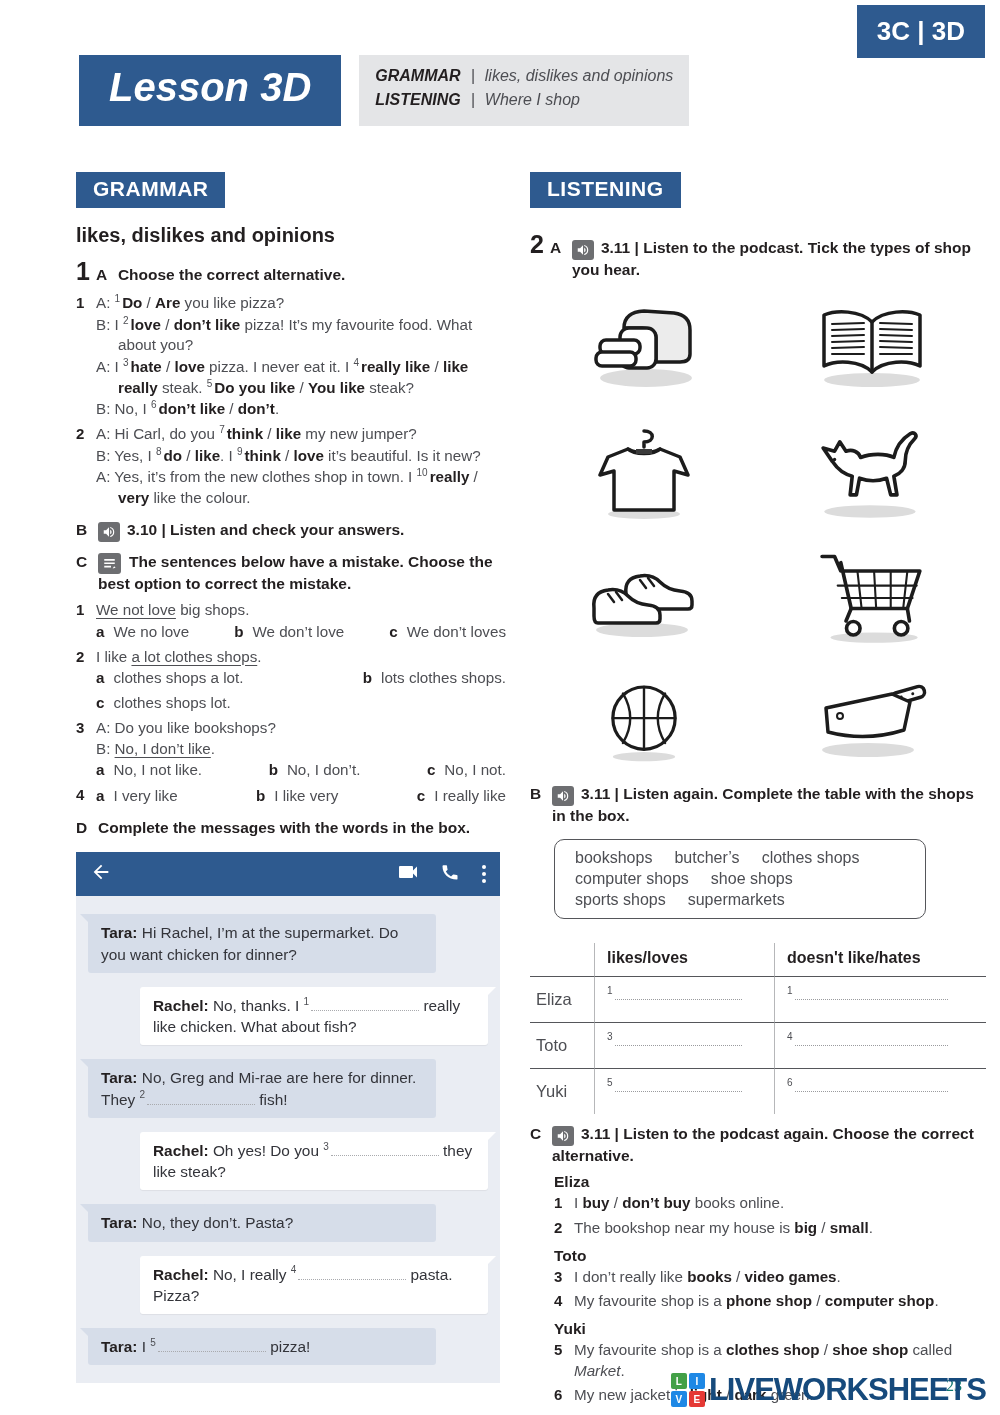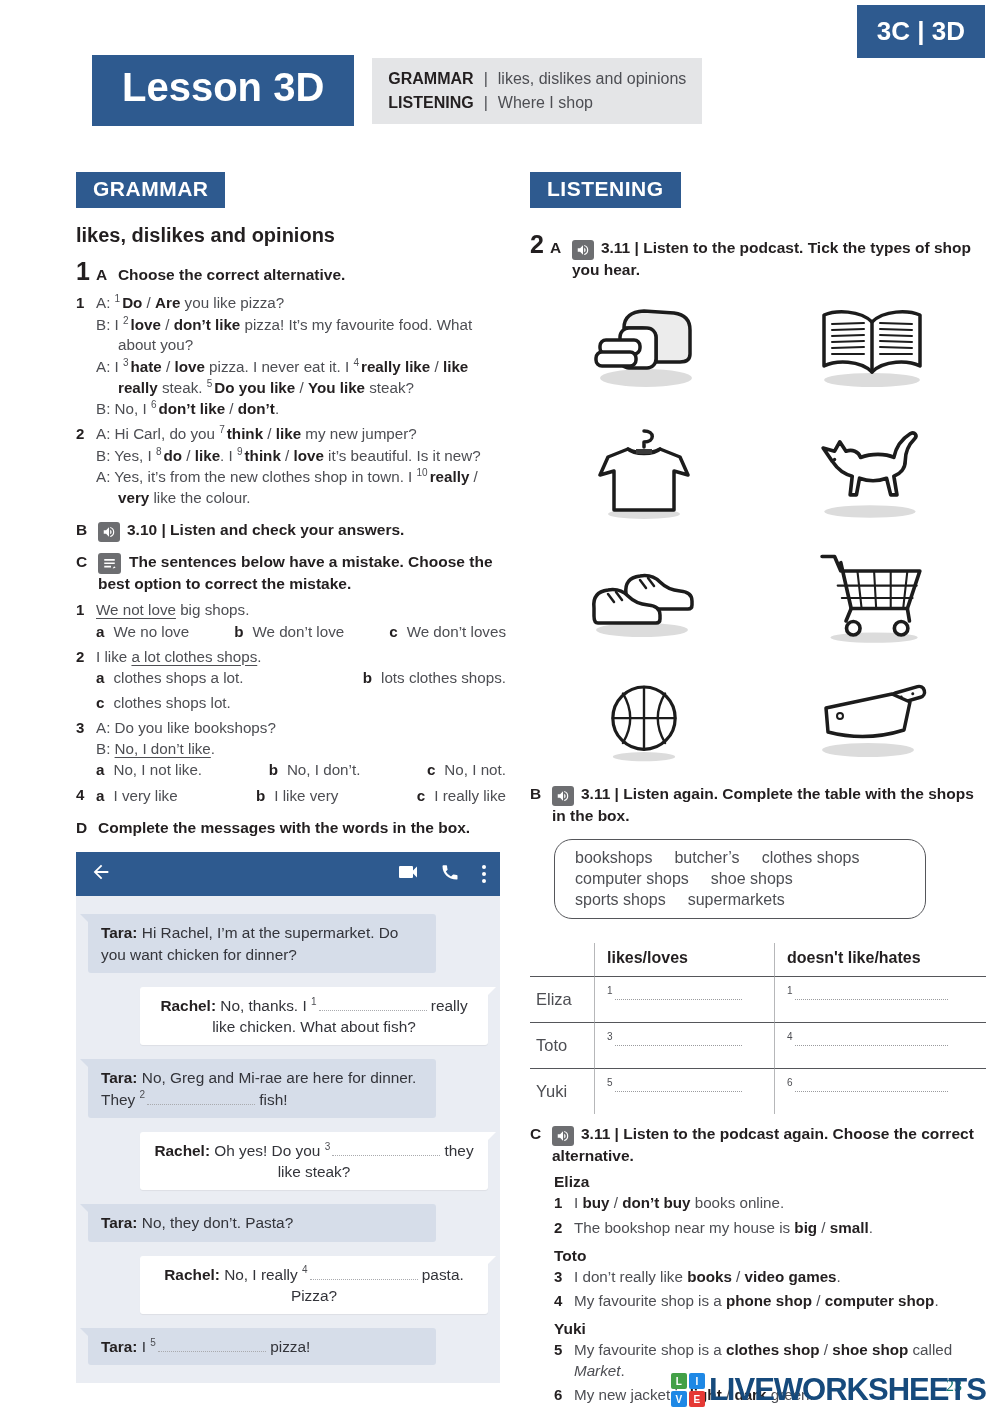--- a/index.html
+++ b/index.html
@@ -7,21 +7,21 @@
         font-family:"Liberation Sans",sans-serif;color:#231f20;}
   .b{font-weight:bold;color:#231f20;}
   .u{text-decoration:underline;text-underline-offset:3px;}
   .i{font-style:italic;}
   sup{font-size:10px;color:#4d4e53;line-height:0;margin-right:2px;}
   .blank{display:inline-block;width:112px;height:13px;border-bottom:1.6px dotted #9a9b9e;vertical-align:baseline;}
 
   
   .badge{position:absolute;top:5px;right:15px;background:#2e5a8f;color:#fff;
          font-weight:bold;font-size:26px;padding:11px 20px;}
-  .lesson-row{position:absolute;top:55px;left:92px;display:flex;align-items:center;}
+  .lesson-row{position:absolute;top:55px;left:79px;display:flex;font-style:italic;}
   .lesson-title{background:#2e5a8f;color:#fff;font-size:40px;font-weight:bold;padding:10px 30px 16px;}
   .summary-box{background:#e4e5e7;margin-left:18px;padding:9px 16px;font-size:16px;}
   .summary-row{display:flex;gap:10px;line-height:1.5;}
   .summary-label{font-weight:bold;}
   .summary-sep,.summary-text{color:#4d4e53;}
 
   
   .col-left{position:absolute;left:76px;top:172px;width:430px;}
   .col-right{position:absolute;left:530px;top:172px;width:456px;}
 
@@ -47,36 +47,36 @@
   .d-line{font-size:15.2px;color:#4d4e53;line-height:1.36;margin:0 0 1px;
           padding-left:22px;text-indent:-22px;}
 
   .c-items{margin:6px 0 0;}
   .c-stem{font-size:15.2px;color:#4d4e53;line-height:1.36;margin:0;}
   .opt-row{display:flex;flex-wrap:wrap;column-gap:32px;row-gap:2px;
            font-size:15.2px;color:#4d4e53;line-height:1.5;justify-content:space-between;}
   .opt{white-space:nowrap;}
   .opt-key{font-weight:bold;color:#231f20;margin-right:9px;}
 
-  .word-box{border:1.6px solid #55565a;border-radius:18px;padding:9px 20px;
+  .word-box{border:1.6px solid #55565a;border-radius:10px;padding:9px 20px;
             display:flex;flex-wrap:wrap;column-gap:22px;row-gap:3px;
             font-size:16px;color:#4d4e53;margin:12px 0 14px 20px;}
 
   
   .chat{margin-top:14px;width:424px;}
   .chat-header{background:#2e5a8f;height:44px;display:flex;align-items:center;padding:0 14px;gap:20px;}
   .chat-spacer{flex:1;}
   .menu-dots{width:4px;height:4px;border-radius:50%;background:#fff;
              box-shadow:0 7px 0 #fff,0 14px 0 #fff;position:relative;top:-7px;margin-left:2px;}
   .chat-body{background:#eaedf3;padding:18px 12px 16px;}
   .msg{position:relative;max-width:322px;border-radius:3px;padding:8px 13px;
        font-size:15.4px;line-height:1.38;margin-bottom:14px;color:#33343a;}
   .msg:last-child{margin-bottom:2px;}
   .msg.left{background:#d6dde9;margin-right:auto;}
-  .msg.right{background:#fff;margin-left:auto;text-align:center;box-shadow:0 1px 1px rgba(0,0,0,.06);}
+  .msg.right{background:#fff;margin-left:auto;text-align:left;box-shadow:0 1px 1px rgba(0,0,0,.06);}
   .msg.left::before{content:"";position:absolute;left:-8px;top:0;width:0;height:0;
        border:9px solid transparent;border-top-color:#d6dde9;border-right-color:#d6dde9;}
   .msg.right::before{content:"";position:absolute;right:-8px;top:0;width:0;height:0;
        border:9px solid transparent;border-top-color:#fff;border-left-color:#fff;}
   .msg .blank{width:108px;border-bottom:1.6px dotted #a9aaae;}
 
   
   .img-grid{display:grid;grid-template-columns:1fr 1fr;row-gap:16px;margin:14px 0 8px;justify-items:center;}
   .img-cell{height:108px;display:flex;align-items:center;justify-content:center;}
   .img-cell svg{stroke:#1c1c1c;stroke-width:3.5;fill:#fff;stroke-linejoin:round;stroke-linecap:round;}

